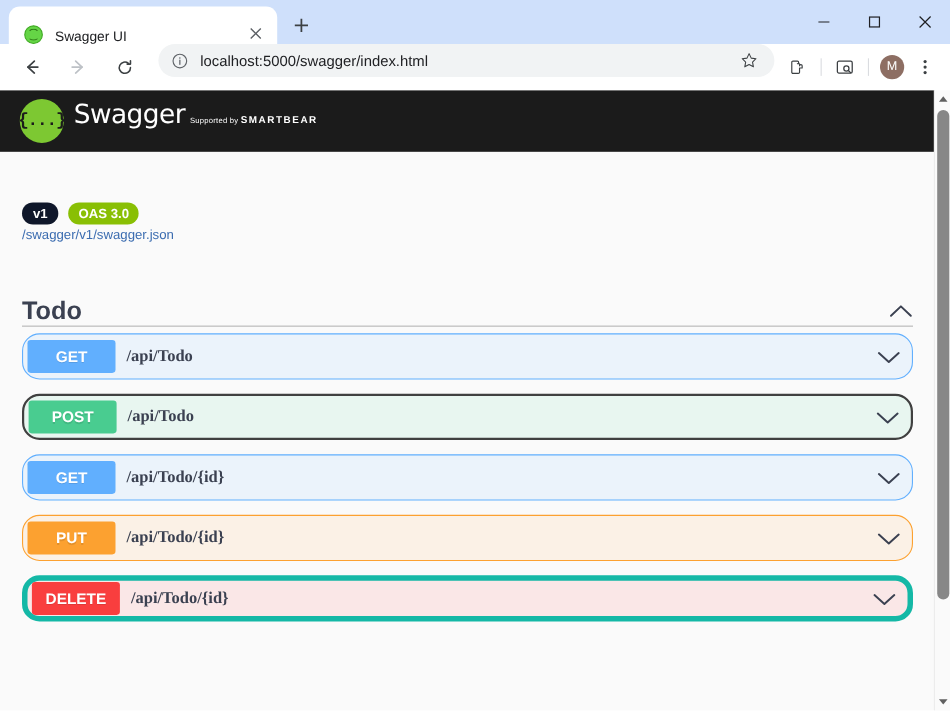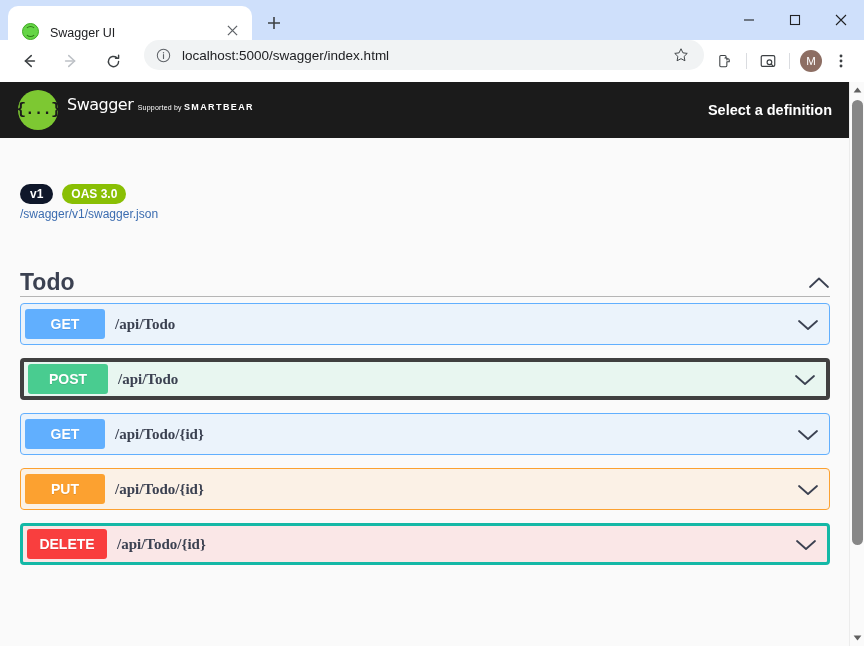--- a/index.html
+++ b/index.html
@@ -117,21 +117,21 @@
   .logo-mark {
     width: 40px; height: 40px; border-radius: 50%;
     background: #7dc832; flex: 0 0 auto;
     display: flex; align-items: center; justify-content: center;
     color: #1b1b1b; font-size: 16px; font-weight: bold;
     font-family: "Liberation Mono", monospace;
     letter-spacing: -1px;
   }
   .logo-text { margin-left: 9px; padding-top: 2px; }
   .logo-title {
-    color: #ffffff; font-size: 16px; line-height: 25px;
+    color: #ffffff; font-size: 24px; line-height: 25px;
     font-family: "DejaVu Sans", sans-serif; letter-spacing: -0.5px;
   }
   .logo-sub {
     font-size: 7px; color: #ffffff; letter-spacing: 0.2px;
     margin-top: 1px; white-space: nowrap;
   }
   .logo-sub b { font-size: 9px; letter-spacing: 1.4px; }
   .topbar-right {
     margin-left: auto; display: flex; align-items: center; gap: 10px;
   }
@@ -183,43 +183,43 @@
   .tag-name {
     font-size: 23px; color: #3b4151; font-weight: bold;
     font-family: "Liberation Sans", sans-serif;
   }
   .tag-arrow { margin-left: auto; color: #3b4151; display: flex; }
 
   
   .ops { margin-top: 6px; }
   .op {
     height: 42px; margin-bottom: 13px;
-    border-radius: 4px; display: flex; align-items: center;
+    border-radius: 16px; display: flex; align-items: center;
     padding: 0 10px 0 4px;
   }
   .op-method {
     width: 80px; height: 30px; border-radius: 3px;
     color: #ffffff; font-size: 14px; font-weight: bold;
     font-family: "Liberation Sans", sans-serif;
     display: flex; align-items: center; justify-content: center;
     flex: 0 0 auto; text-shadow: 0 1px 0 rgba(0,0,0,0.1);
   }
   .op-path {
     margin-left: 10px; font-size: 15px; color: #3b4151;
     font-family: Liberation Serif, serif; font-weight: bold;
   }
   .op-arrow { margin-left: auto; color: #3b4151; display: flex; }
 
   .op.get    { background: #ebf3fb; border: 1px solid #61affe; }
   .op.get    .op-method { background: #61affe; }
-  .op.post   { background: #e8f6f0; border: 4px solid #404040; justify-content: flex-end; }
+  .op.post   { background: #e8f6f0; border: 2px solid #404040; justify-content: flex-end; }
   .op.post   .op-method { background: #49cc90; }
   .op.put    { background: #fbf1e6; border: 1px solid #fca130; }
   .op.put    .op-method { background: #fca130; }
-  .op.delete { background: #fae7e7; border: 3px solid #14b8a6; }
+  .op.delete { background: #fae7e7; border: 5px solid #14b8a6; }
   .op.delete .op-method { background: #f93e3e; }
 
   
   .scrollbar {
     position: absolute; right: 0; top: 82px;
     width: 15px; height: 564px; background: #fafafa;
     border-left: 1px solid #ececec;
   }
   .sb-arrow {
     width: 15px; height: 16px;
@@ -341,21 +341,20 @@
         <div class="logo-wrap">
           <span class="logo-mark">{...}</span>
           <span class="logo-text">
             <span class="logo-title">Swagger</span>
             <span class="logo-sub">
               <span>Supported by </span><b>SMARTBEAR</b>
             </span>
           </span>
         </div>
         <div class="topbar-right">
-          <span class="def-label">Select a definition</span>
         </div>
       </div>
 
       <div class="info">
         <div class="info-title-row">
           <span class="badge-version">v1</span>
           <span class="badge-oas">OAS 3.0</span>
         </div>
         <a class="info-url" href="#">/swagger/v1/swagger.json</a>
       </div>

